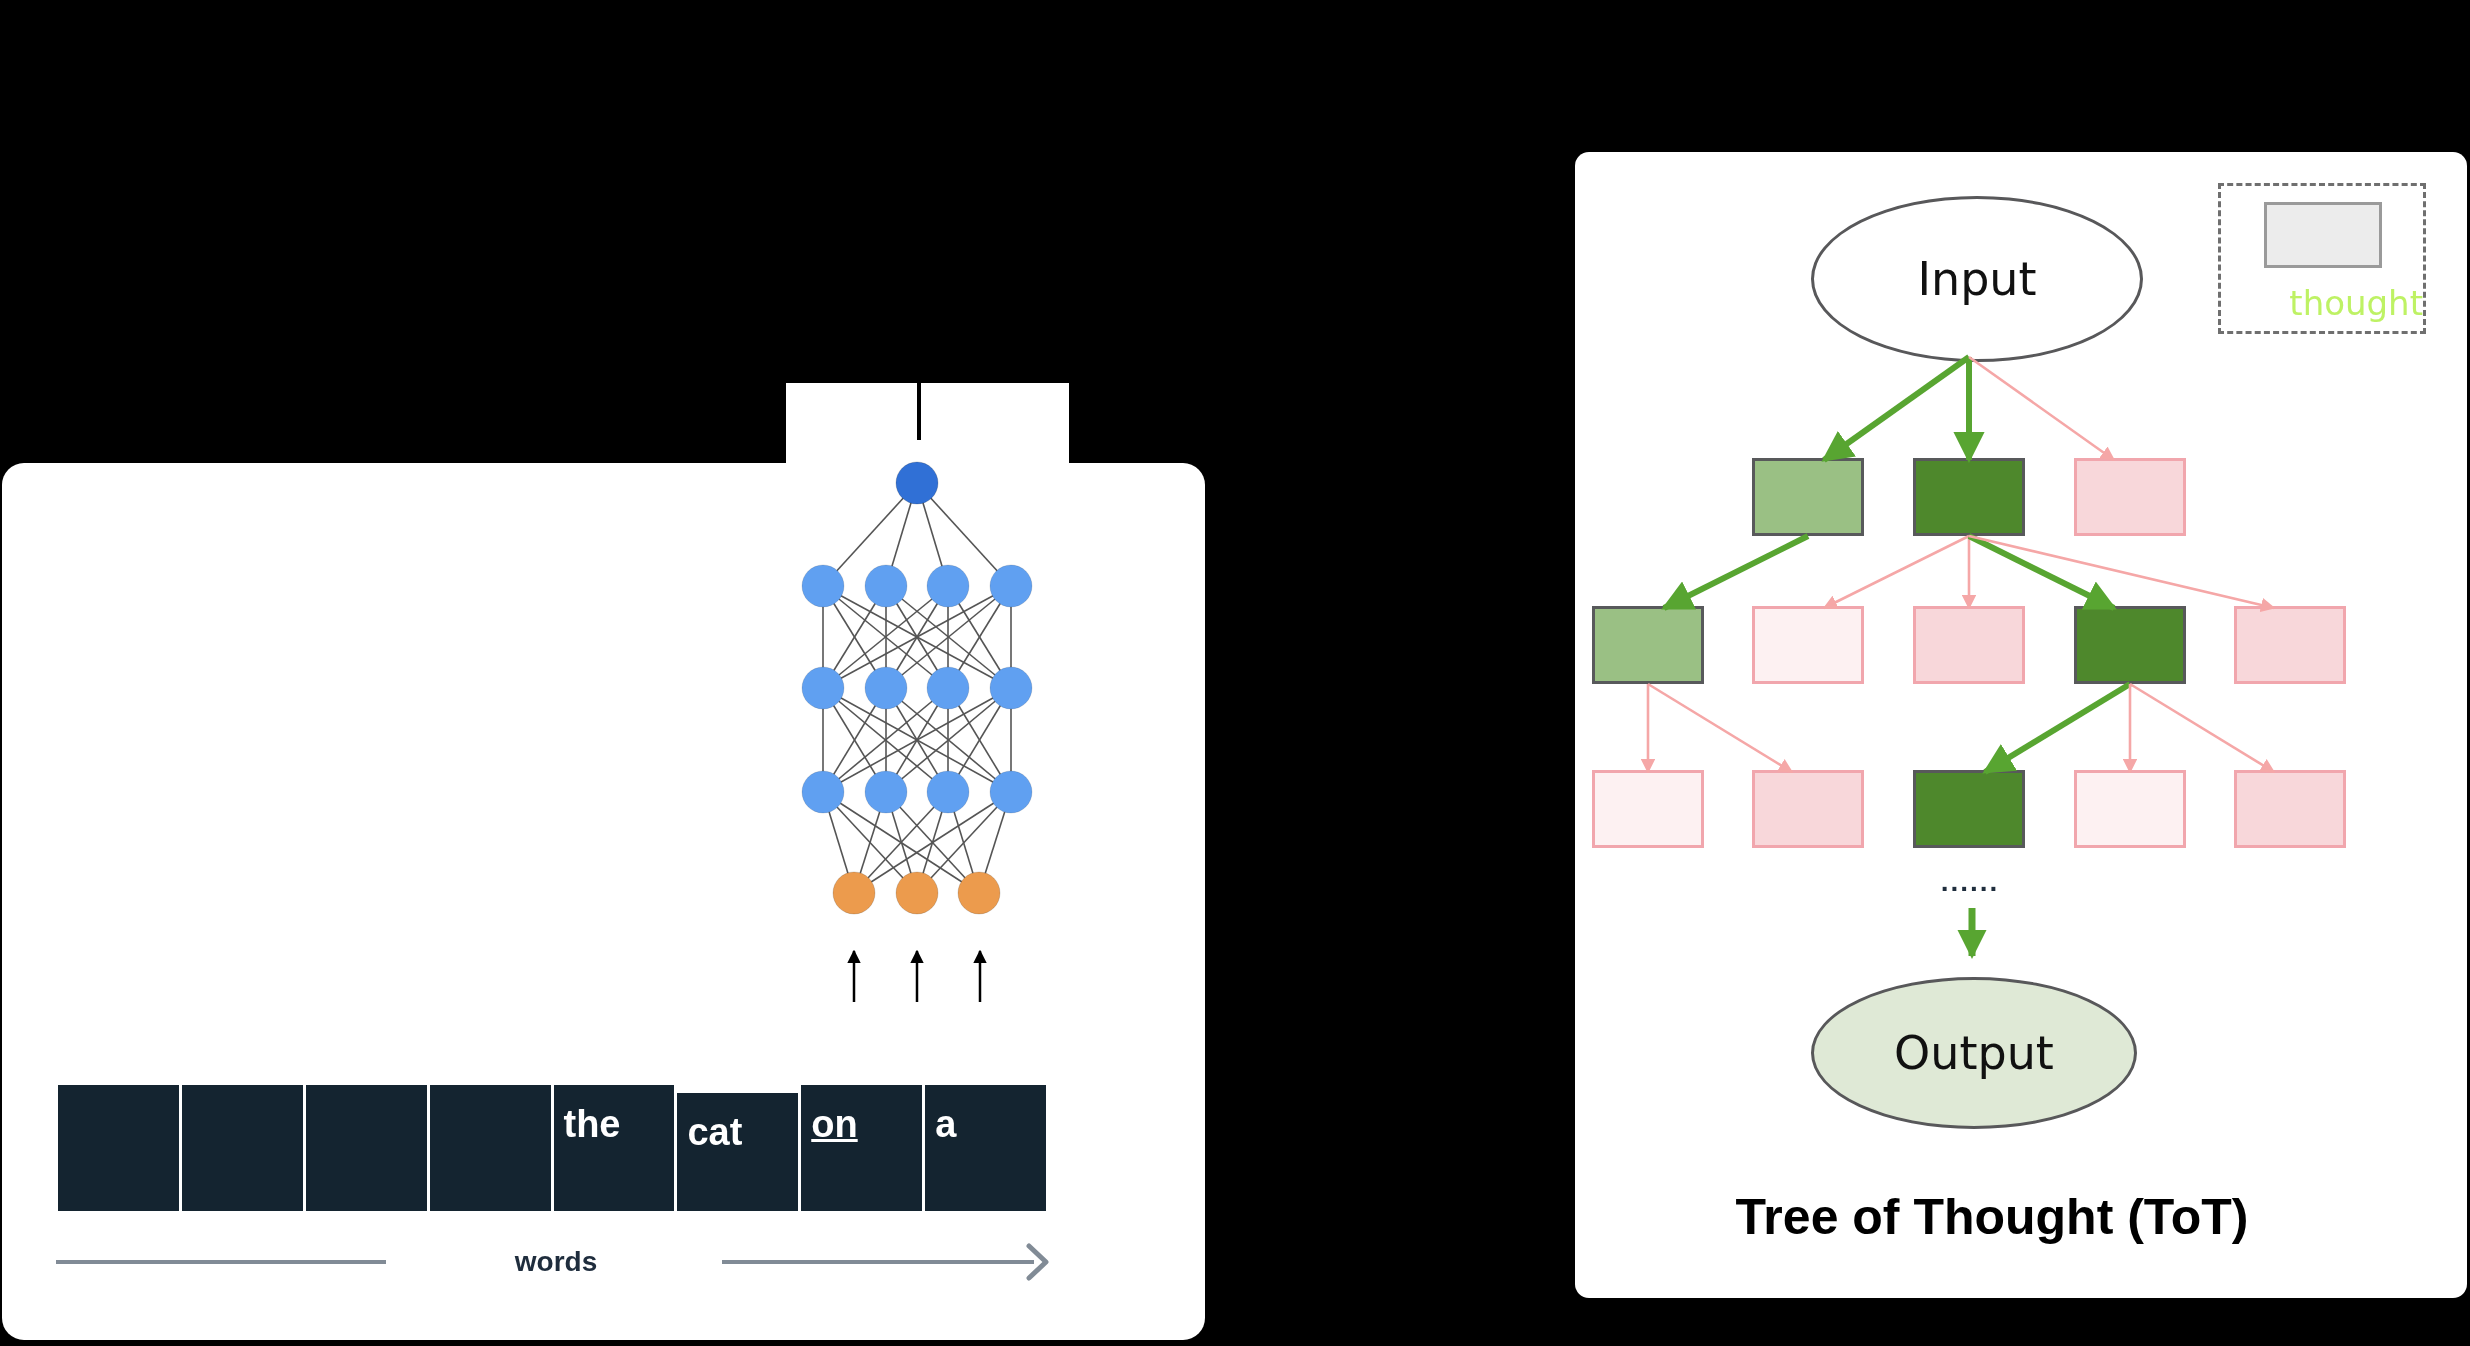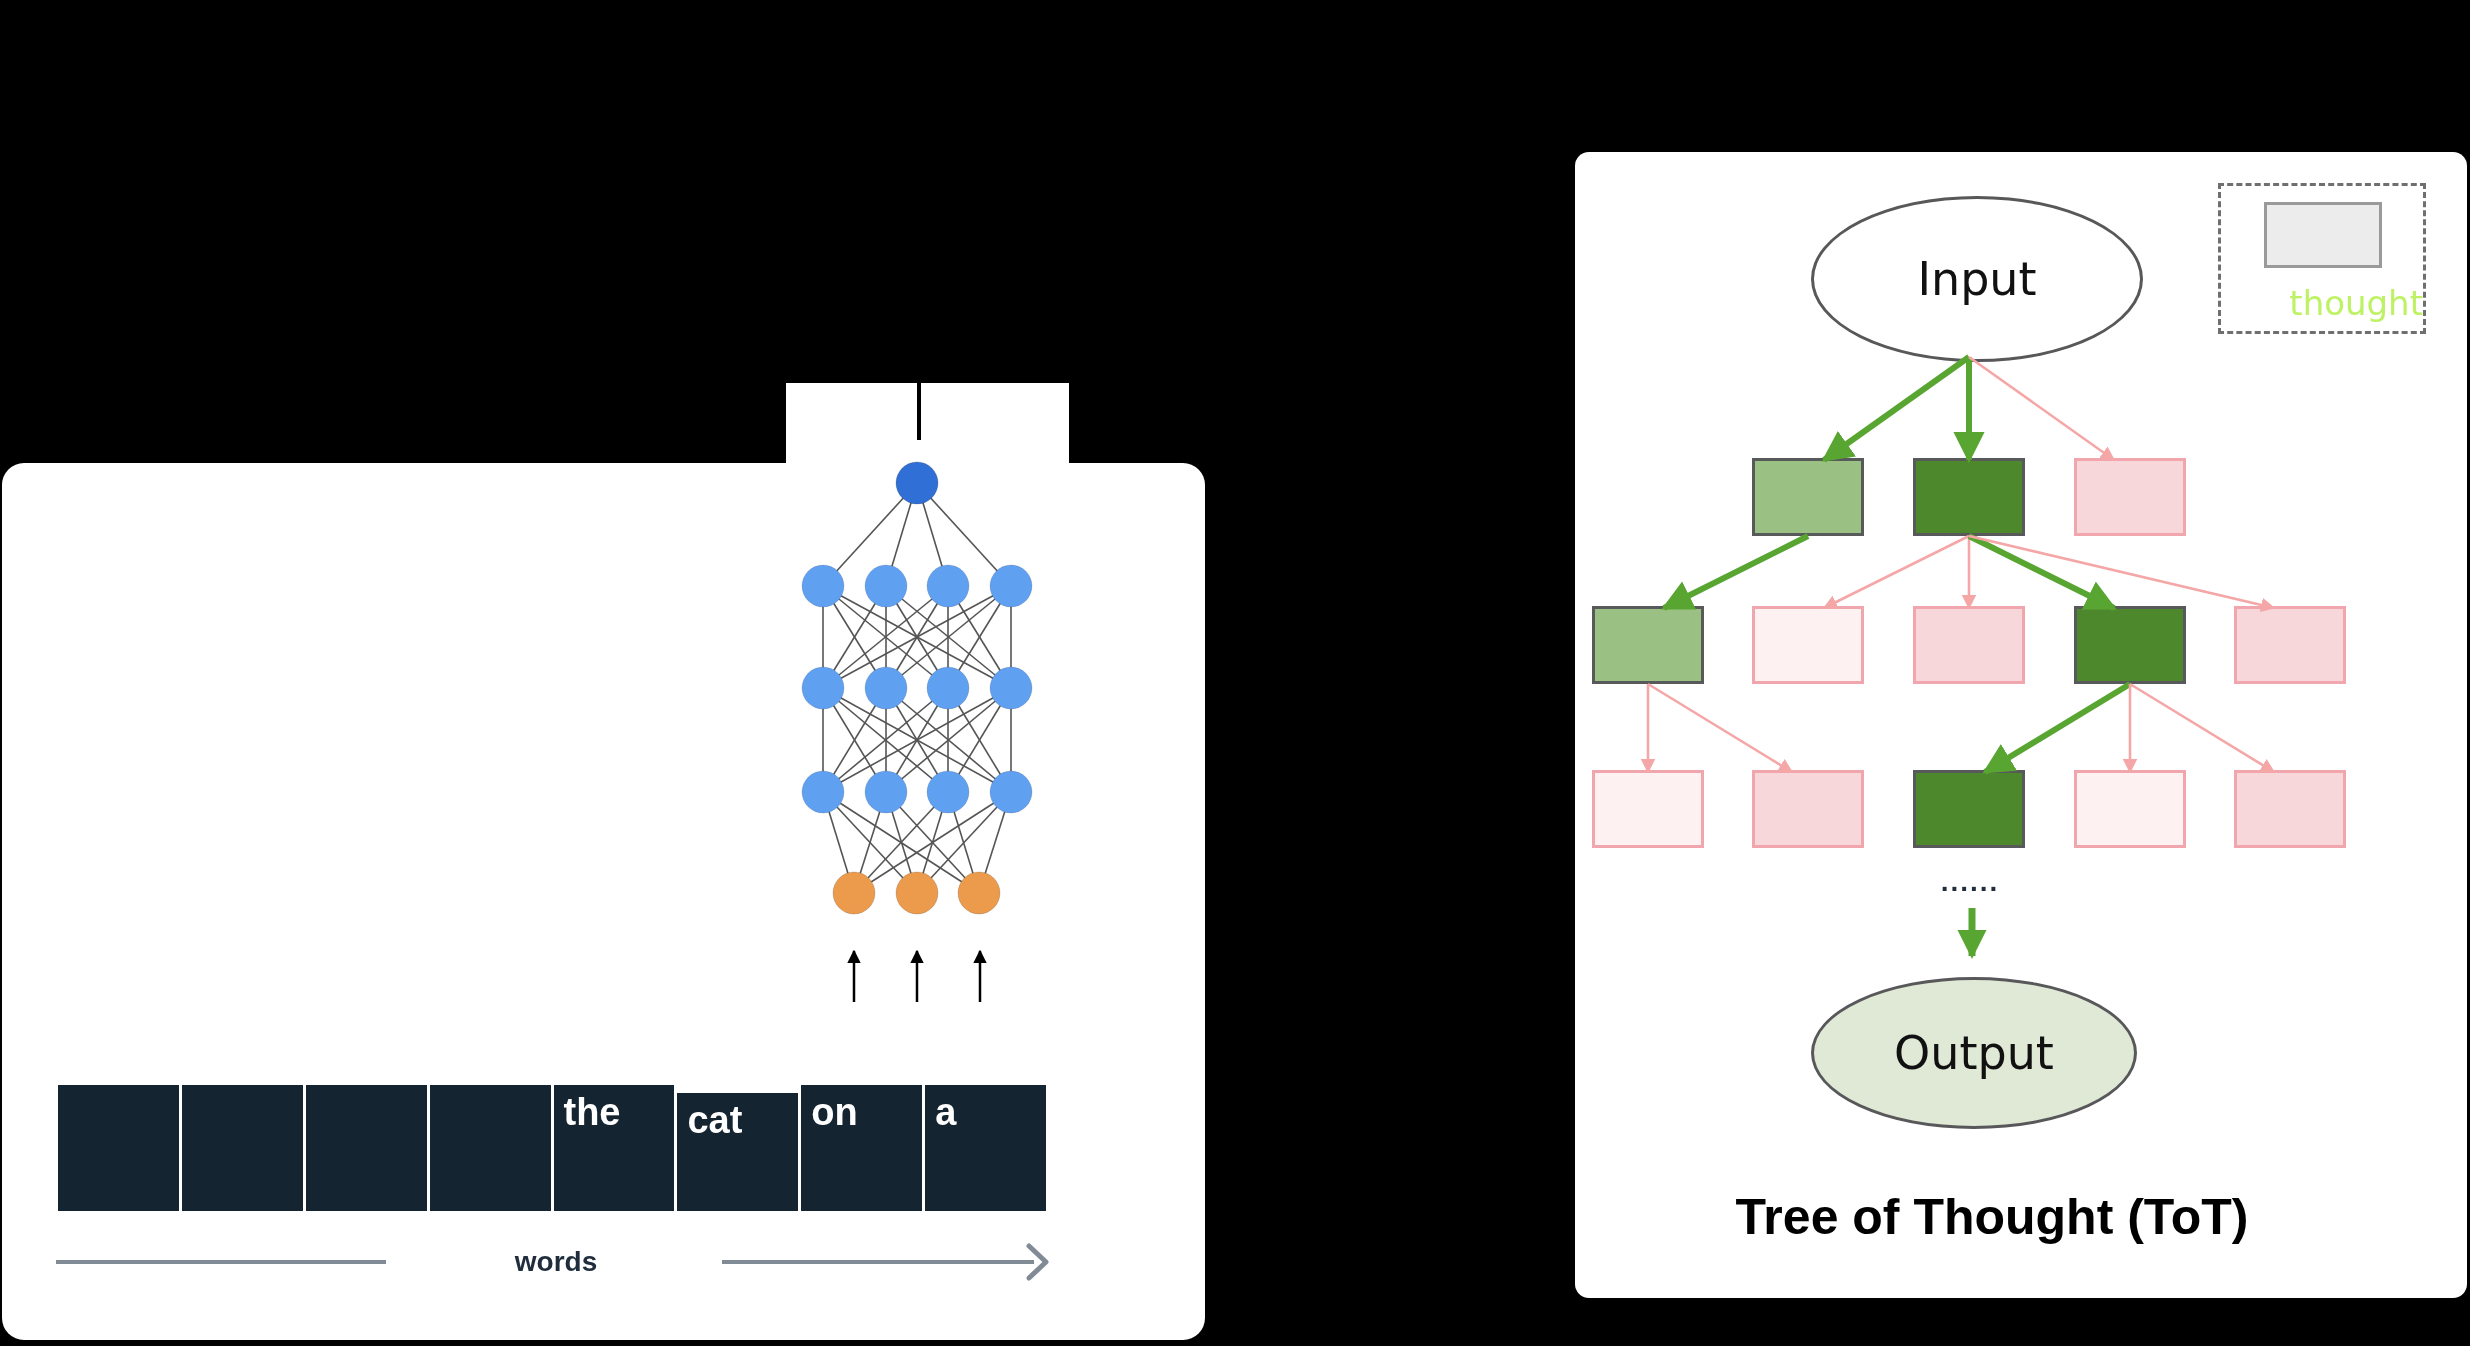--- a/index.html
+++ b/index.html
@@ -7,21 +7,21 @@
           font-family:"Liberation Sans",sans-serif;}
   .panel{position:absolute;background:#ffffff;}
   #left-panel{left:2px;top:463px;width:1203px;height:877px;border-radius:22px;}
   #notch{position:absolute;left:786px;top:383px;width:283px;height:92px;background:#ffffff;}
   #notch-line{position:absolute;left:131px;top:0;width:4px;height:57px;background:#000;}
   #right-panel{left:1575px;top:152px;width:892px;height:1146px;border-radius:14px;}
 
   
   #token-row{position:absolute;left:58px;top:1085px;width:988px;height:126px;display:flex;gap:3px;}
   .token-cell{flex:1 1 0;color:#ffffff;font-weight:bold;font-size:38px;line-height:1;
-              padding:8px 0 0 10px;box-sizing:border-box;}
+              padding:20px 0 0 10px;box-sizing:border-box;}
 
   
   #words-label{position:absolute;left:556px;top:1262px;transform:translate(-50%,-50%);
                font-weight:bold;font-size:28px;color:#1f2d3d;}
 
   
   .oval{position:absolute;border:3px solid #58585a;border-radius:50%;
         display:flex;align-items:center;justify-content:center;
         font-family:"DejaVu Sans",sans-serif;font-size:46px;color:#111;}
   #input-oval{left:1811px;top:196px;width:326px;height:160px;background:#ffffff;}
@@ -49,21 +49,21 @@
     <div id="notch-line"></div>
   </div>
 
   <div id="token-row">
       <div class="token-cell" style="background: rgb(20, 36, 48);"></div>
       <div class="token-cell" style="background: rgb(20, 36, 48);"></div>
       <div class="token-cell" style="background: rgb(20, 36, 48);"></div>
       <div class="token-cell" style="background: rgb(20, 36, 48);"></div>
       <div class="token-cell" style="background: rgb(20, 36, 48);">the</div>
       <div class="token-cell" style="background: rgb(20, 36, 48); margin-top: 8px;">cat</div>
-      <div class="token-cell" style="background: rgb(20, 36, 48);">on</div>
+      <div class="token-cell" style="background: rgb(20, 36, 48); text-decoration: underline;">on</div>
       <div class="token-cell" style="background: rgb(20, 36, 48);">a</div>
     </div>
   <div id="words-label" style="color: rgb(31, 45, 61);">words</div>
 
   <div id="right-panel" class="panel"></div>
 
   <div id="input-oval" class="oval" style="background: rgb(255, 255, 255);">
     <span>Input</span>
   </div>
 

